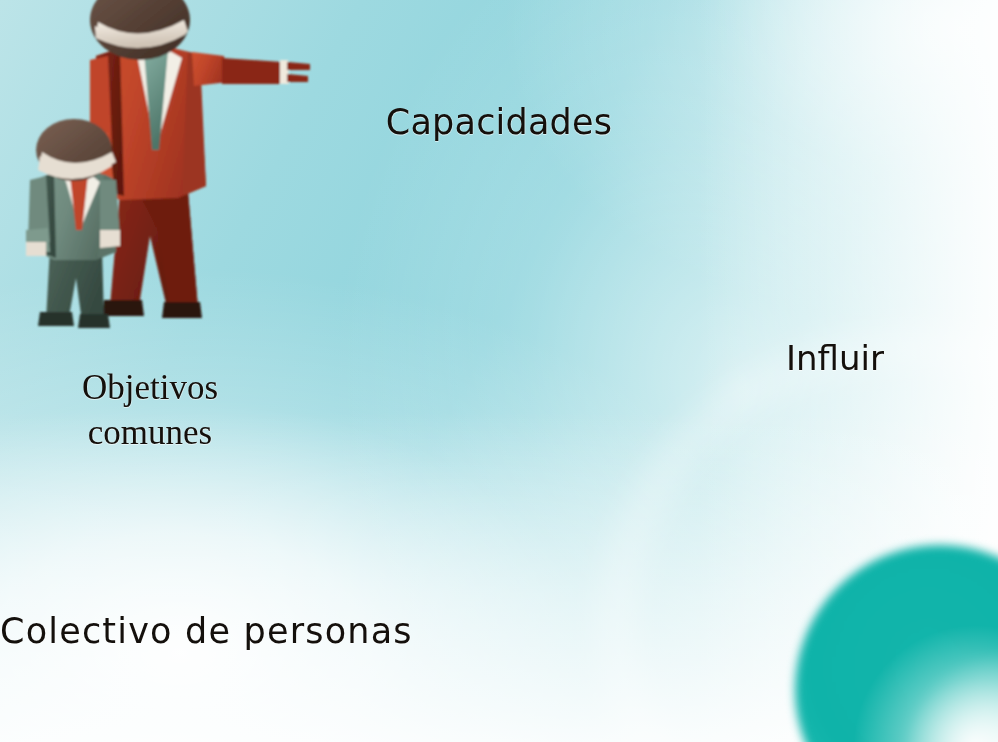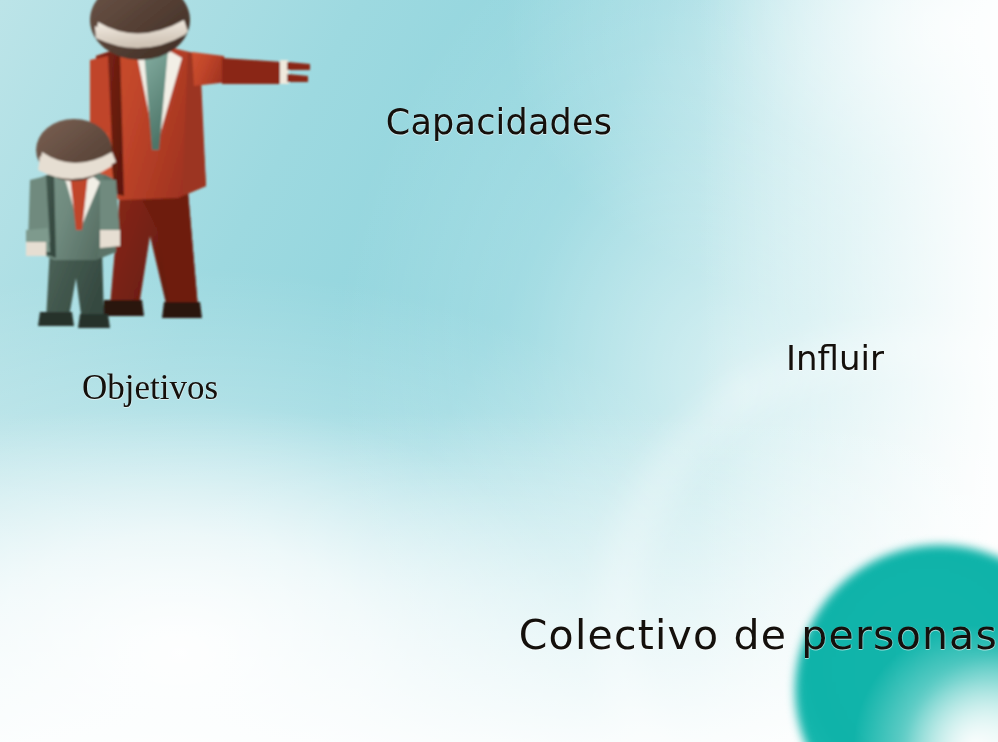--- a/index.html
+++ b/index.html
@@ -105,22 +105,22 @@
     letter-spacing: 0.2px;
   }
   #lbl-influir {
     left: 786px;
     top: 338px;
     font-size: 34px;
   }
   #lbl-colectivo {
     left: 0; right: 0;
     top: 611px;
-    text-align: right;
-    font-size: 41px;
+    text-align: left;
+    font-size: 35px;
     letter-spacing: 1.2px;
   }
   #lbl-objetivos {
     left: 0;
     top: 350px;
     width: 300px;
     text-align: center;
     font-size: 35px;
     line-height: 1.28;
     white-space: normal;
@@ -277,16 +277,17 @@
   </div>
 
   <div class="label label-sans" id="lbl-capacidades">Capacidades</div>
 
   <div class="label label-sans" id="lbl-influir">Influir</div>
 
   <div class="label label-sans" id="lbl-colectivo">Colectivo de personas</div>
 
   <div class="label label-serif" id="lbl-objetivos">
     <span class="ln">Objetivos</span>
+    <span class="ln">comunes</span>
   </div>
 
 
 </div>
 
 </body></html>

